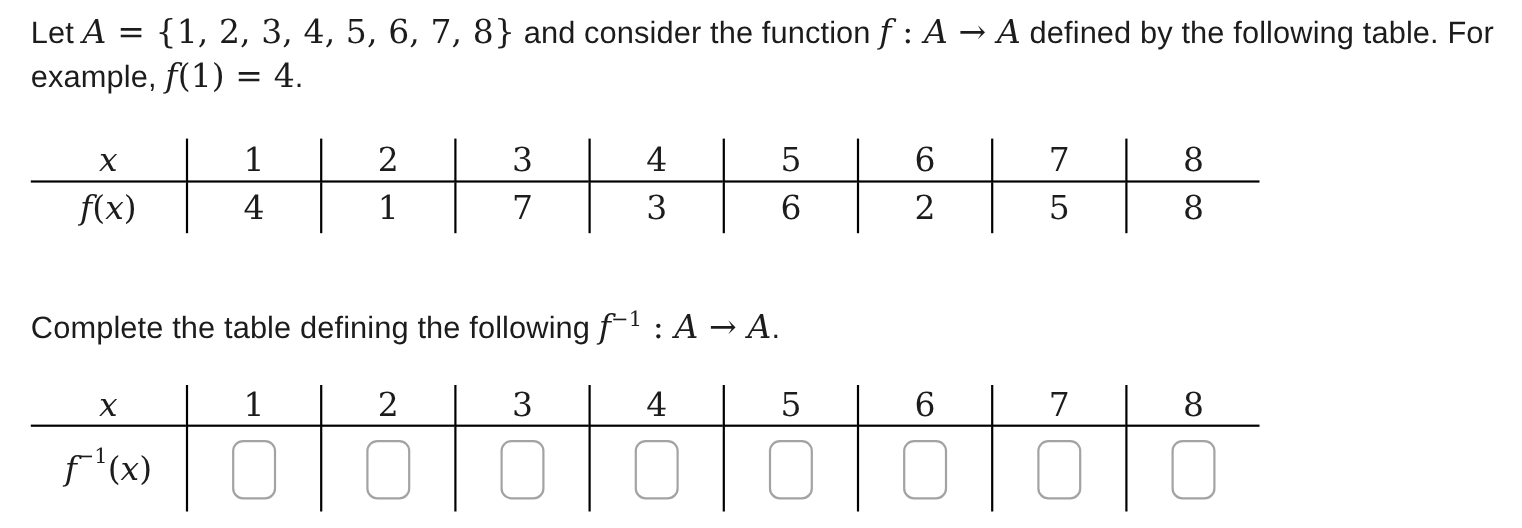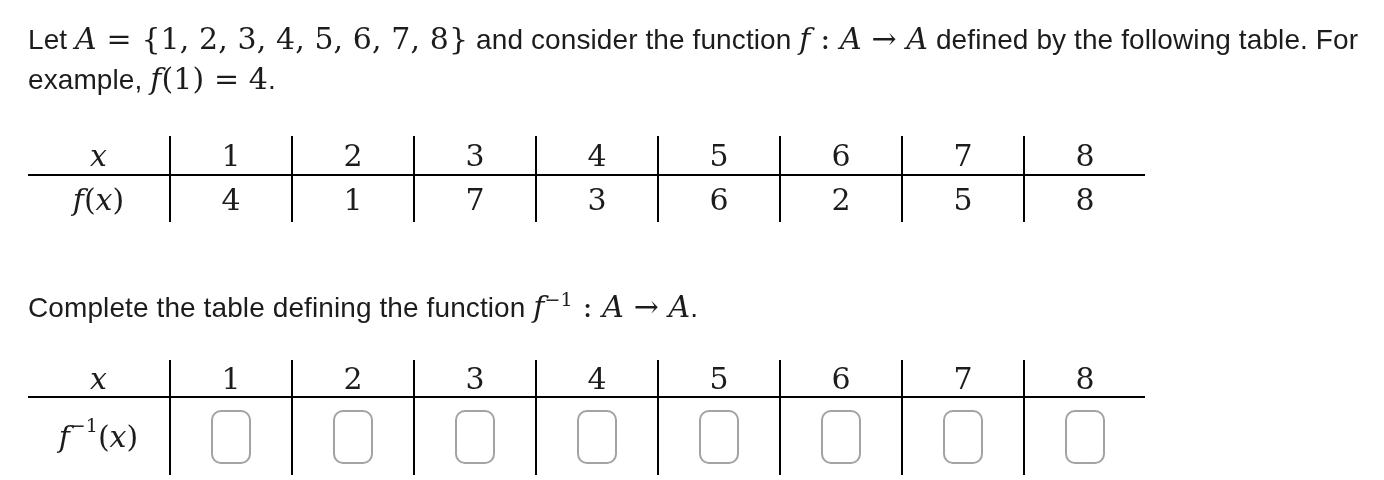--- a/index.html
+++ b/index.html
@@ -6,21 +6,21 @@
     margin: 0;
     padding: 0;
     background: #ffffff;
     width: 1384px;
     height: 480px;
     overflow: hidden;
     font-family: "Liberation Sans", sans-serif;
     color: #1c1c1c;
   }
   .page {
-    padding: 20px 0 0 28px;
+    padding: 10px 0 0 28px;
     width: 1356px;
   }
   .statement {
     margin: 0;
     font-size: 28px;
     font-weight: 500;
     line-height: 40px;
     letter-spacing: 0.1px;
   }
   .statement .math { line-height: 1; }
@@ -133,21 +133,21 @@
         <span>2</span>
       </div>
     <div class="cell b1 v">
         <span>5</span>
       </div>
     <div class="cell b1 v">
         <span>8</span>
       </div>
   </div>
 
-  <p class="statement prompt"><span>Complete the table defining the function </span><span class="math var">f</span><span class="math sup">−1</span><span class="math"> : </span><span class="math var">A</span><span class="math"> → </span><span class="math var">A</span><span>.</span></p>
+  <p class="statement prompt"><span>Complete the table defining the following </span><span class="math var">f</span><span class="math sup">−1</span><span class="math"> : </span><span class="math var">A</span><span class="math"> → </span><span class="math var">A</span><span>.</span></p>
 
   <div class="func-table table2">
     <div class="cell h h2">
         <span class="math var">x</span>
       </div>
     <div class="cell h h2 v">
         <span>1</span>
       </div>
     <div class="cell h h2 v">
         <span>2</span>

